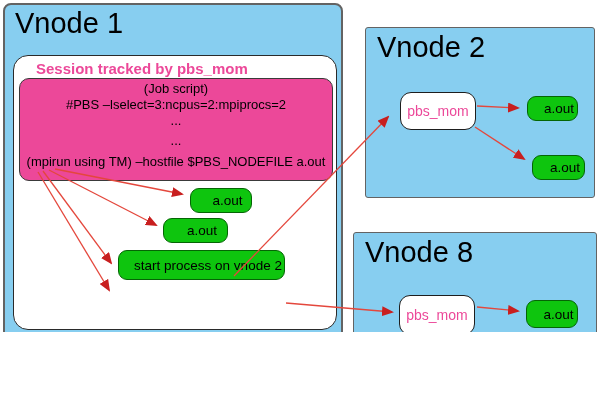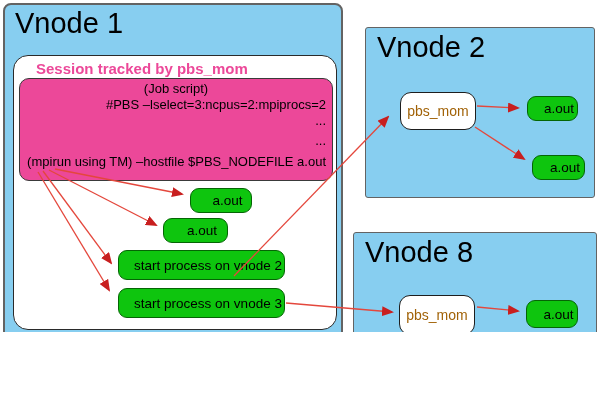--- a/index.html
+++ b/index.html
@@ -20,32 +20,32 @@
     box-sizing:border-box;
   }
   .session-title{
     position:absolute;font-size:15px;color:#ec4899;white-space:nowrap;font-weight:bold;
   }
   .jobscript-box{
     position:absolute;background:#ec4899;border:1.2px solid #3a3a3a;border-radius:10px;
     box-sizing:border-box;padding:2px 6px;font-size:13px;line-height:16px;
   }
   .js-header{text-align:center;}
-  .js-line{text-align:right;white-space:nowrap;}
+  .js-line{text-align:center;white-space:nowrap;}
   .js-gap1{margin-top:4px;}
   .js-gap2{margin-top:5px;}
   .proc{
     position:absolute;background:#0ec50e;border:1.4px solid #056505;border-radius:9px;
     box-sizing:border-box;display:flex;align-items:center;justify-content:center;
     font-size:13.5px;color:#000;white-space:nowrap;padding-left:13px;
   }
   .mom{
     position:absolute;background:#ffffff;border:1.6px solid #1e1e1e;border-radius:11px;
     box-sizing:border-box;display:flex;align-items:center;justify-content:center;
-    font-size:14px;color:#a16207;
+    font-size:14px;color:#ec4899;
   }
   #arrow-layer{
     position:absolute;left:0;top:0;width:603px;height:412px;z-index:10;pointer-events:none;
   }
   #arrow-layer line{stroke:#e4473c;stroke-width:1.3px;}
 </style>
 </head>
 <body>
 
 <div id="canvas">
@@ -60,21 +60,20 @@
     <div class="js-header">(Job script)</div>
     <div class="js-line">#PBS –lselect=3:ncpus=2:mpiprocs=2</div>
     <div class="js-line">...</div>
     <div class="js-line js-gap1">...</div>
     <div class="js-line js-gap2">(mpirun using TM) –hostfile $PBS_NODEFILE a.out</div>
   </div>
 
   <div class="proc" style="left:190px;top:188px;width:62px;height:25px;">a.out</div>
   <div class="proc" style="left:163px;top:218px;width:65px;height:25px;">a.out</div>
   <div class="proc" style="left:118px;top:250px;width:167px;height:30px;">start process on vnode 2</div>
-  <div class="proc" style="left:118px;top:288px;width:167px;height:30px;">start process on vnode 3</div>
 
   <div class="vnode square" style="left:365px;top:27px;width:230px;height:171px;"></div>
   <div class="vnode-title" style="left:377px;top:31px;">Vnode 2</div>
   <div class="mom" style="left:400px;top:92px;width:76px;height:38px;">pbs_mom</div>
   <div class="proc" style="left:527px;top:96px;width:51px;height:25px;">a.out</div>
   <div class="proc" style="left:532px;top:155px;width:53px;height:25px;">a.out</div>
 
   <div class="vnode square" style="left:353px;top:232px;width:244px;height:172px;"></div>
   <div class="vnode-title" style="left:365px;top:236px;">Vnode 8</div>
   <div class="mom" style="left:399px;top:295px;width:76px;height:40px;">pbs_mom</div>

